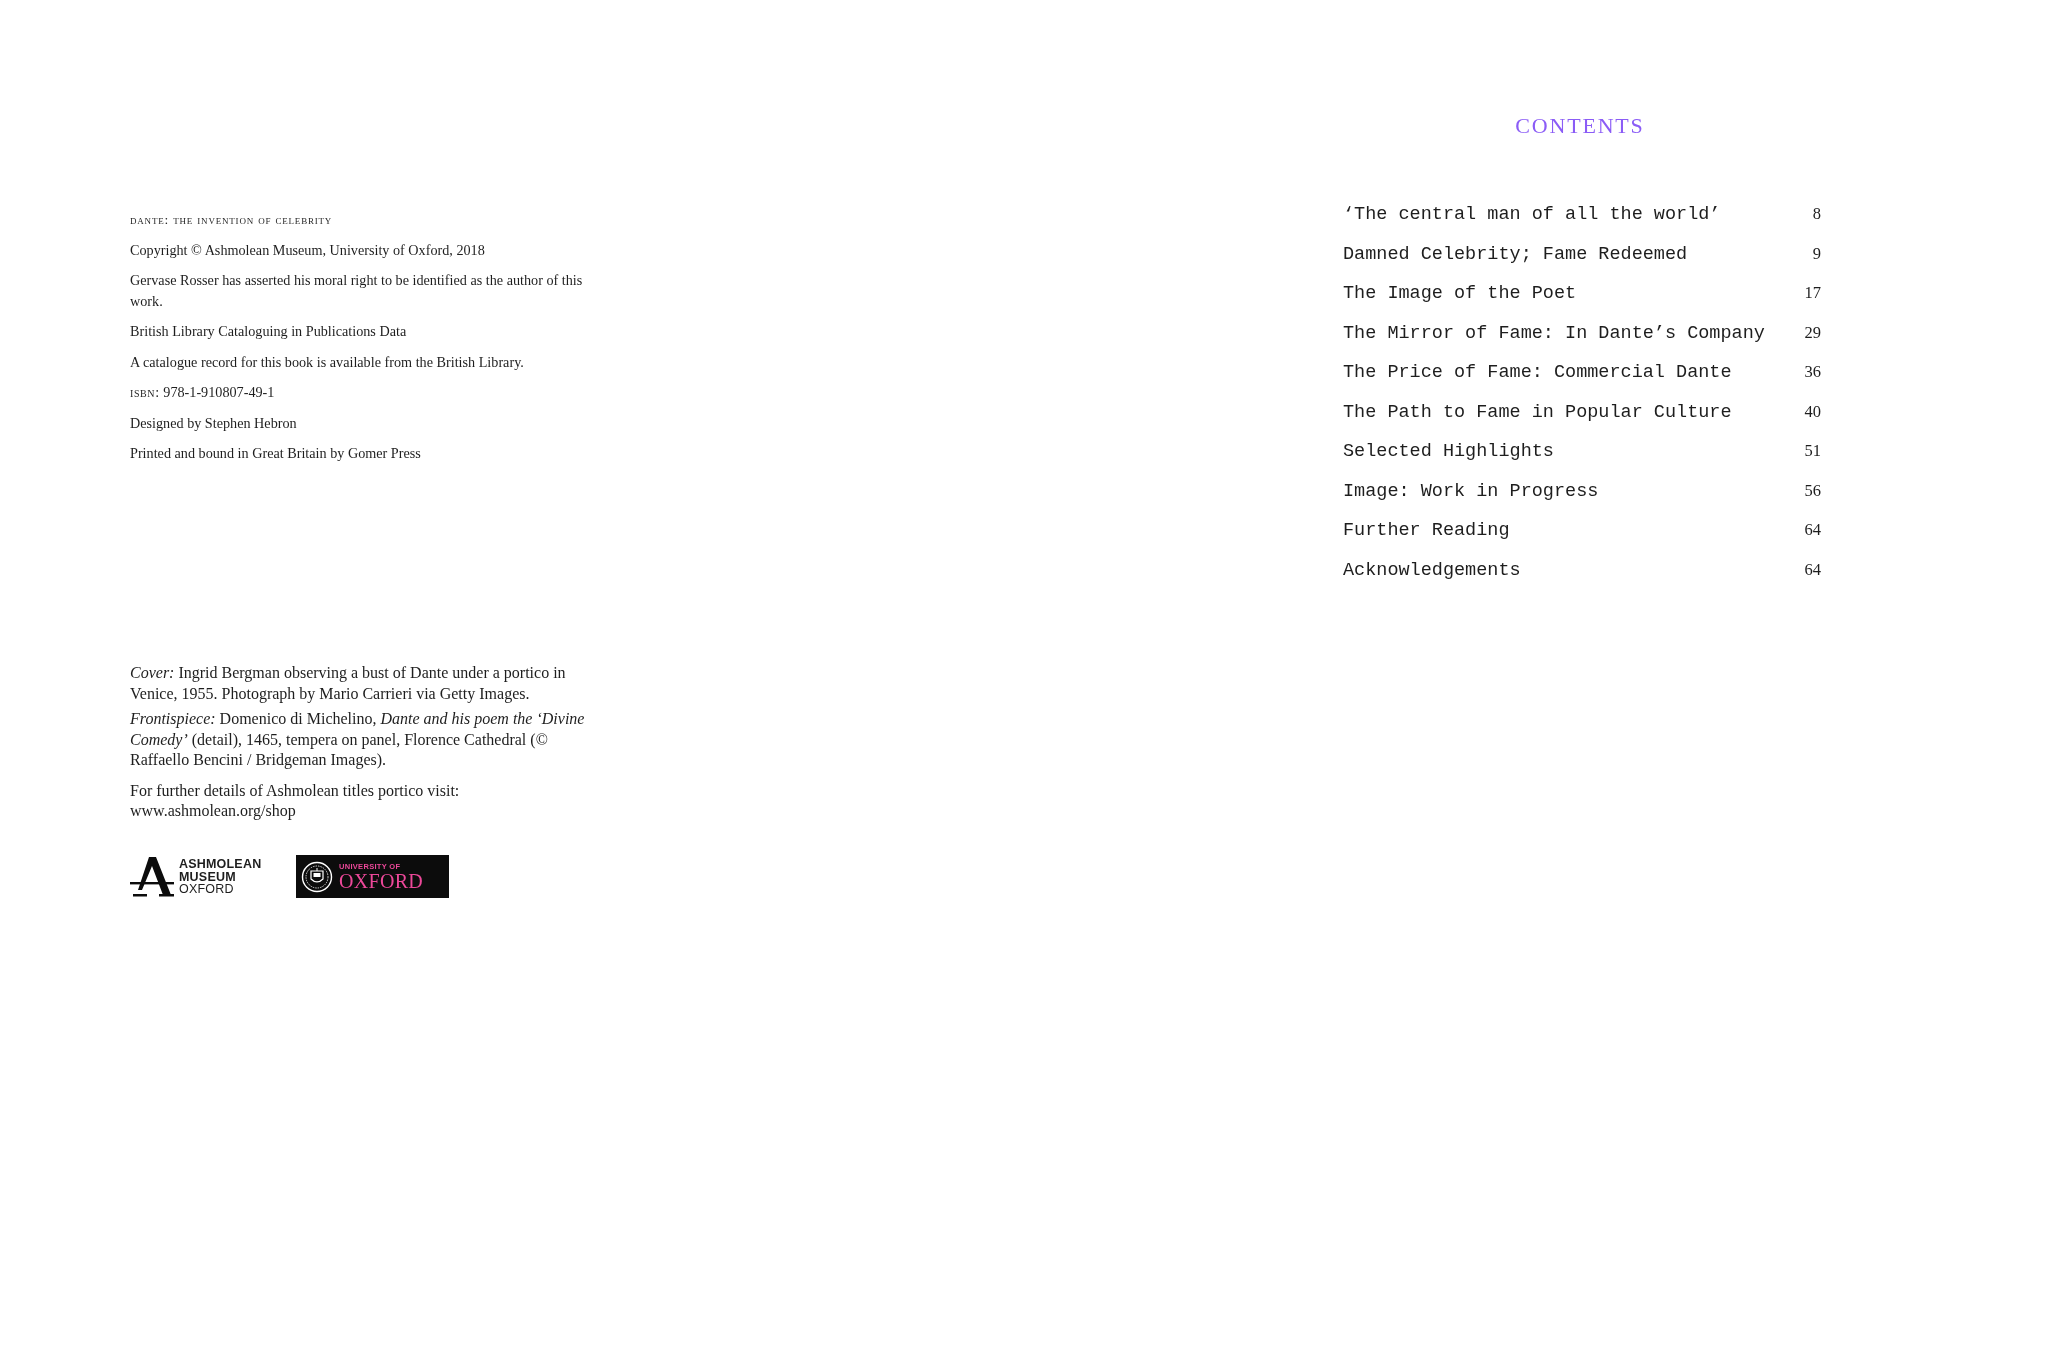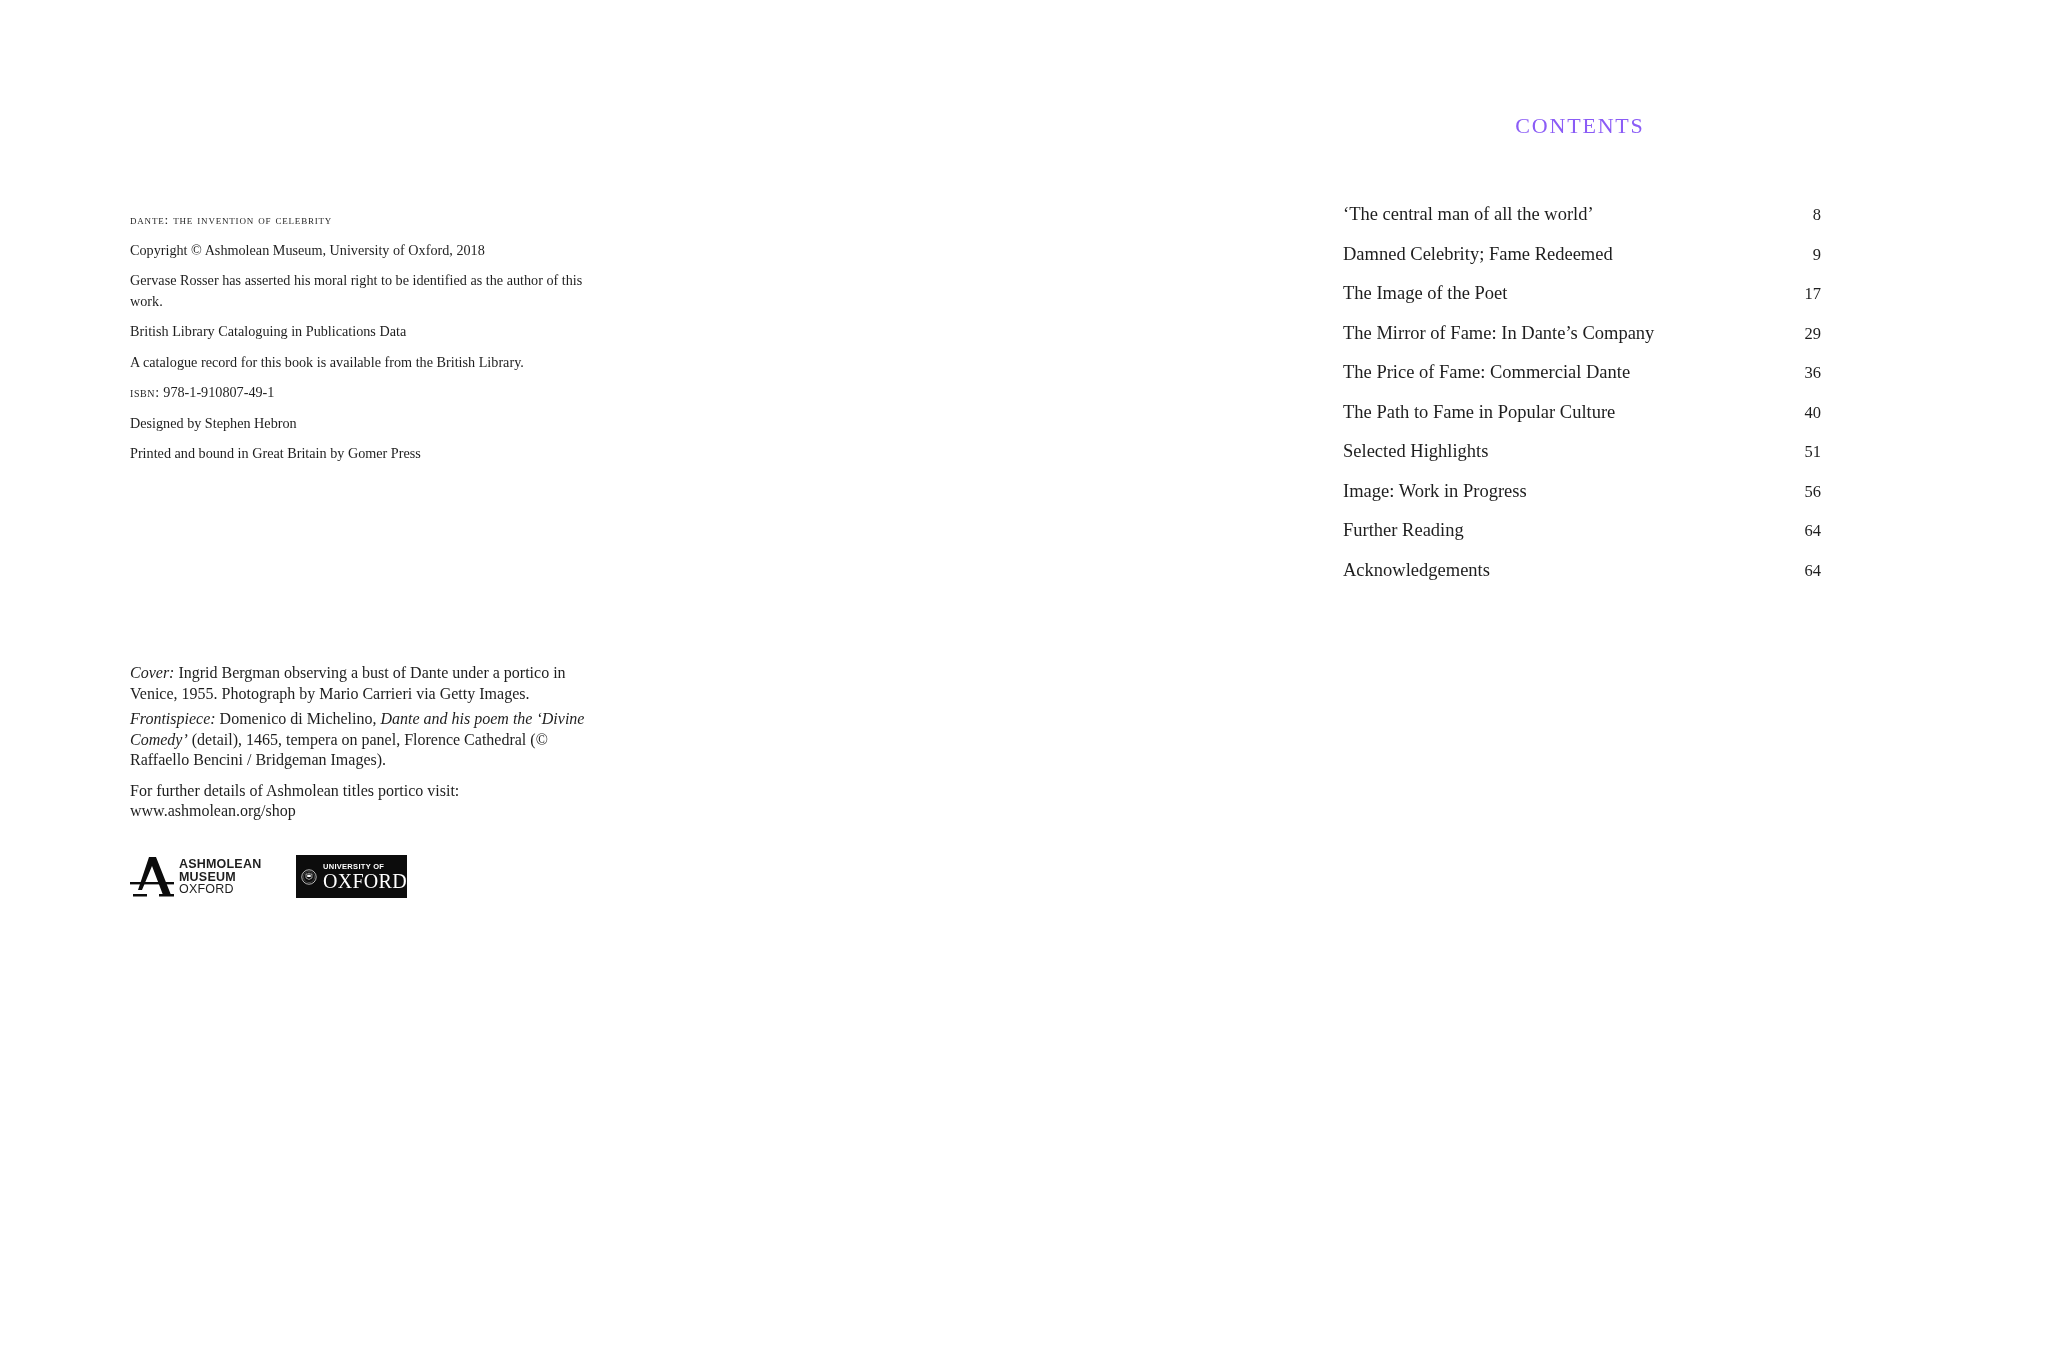--- a/index.html
+++ b/index.html
@@ -93,24 +93,24 @@
     font-size: 12.5px;
     line-height: 12.5px;
     letter-spacing: 0.2px;
   }
   .ash-words span { display: block; }
   .ash-words .light { font-weight: normal; }
   .logo-oxford {
     position: absolute;
     left: 166px;
     top: 0;
-    width: 111px;
+    width: 153px;
     height: 43px;
     background: #0c0c0c;
-    color: #ffffff;
+    color: #ec4899;
     display: flex;
     align-items: center;
   }
   .ox-crest {
     width: 32px;
     height: 32px;
     margin-left: 5px;
   }
   .ox-words {
     margin-left: 6px;
@@ -155,21 +155,21 @@
   }
   .toc li {
     display: flex;
     justify-content: space-between;
     align-items: baseline;
     height: 39.5px;
     font-size: 18.5px;
     line-height: 28px;
     cursor: pointer;
   }
-  .toc .toc-title { white-space: nowrap; }
+  .toc .toc-title { white-space: nowrap; font-family: Liberation Mono, monospace; }
   .toc .toc-page {
     text-align: right;
     min-width: 40px;
     font-size: 16.5px;
   }
 </style>
 </head>
 <body>
 
 <div class="spread">

